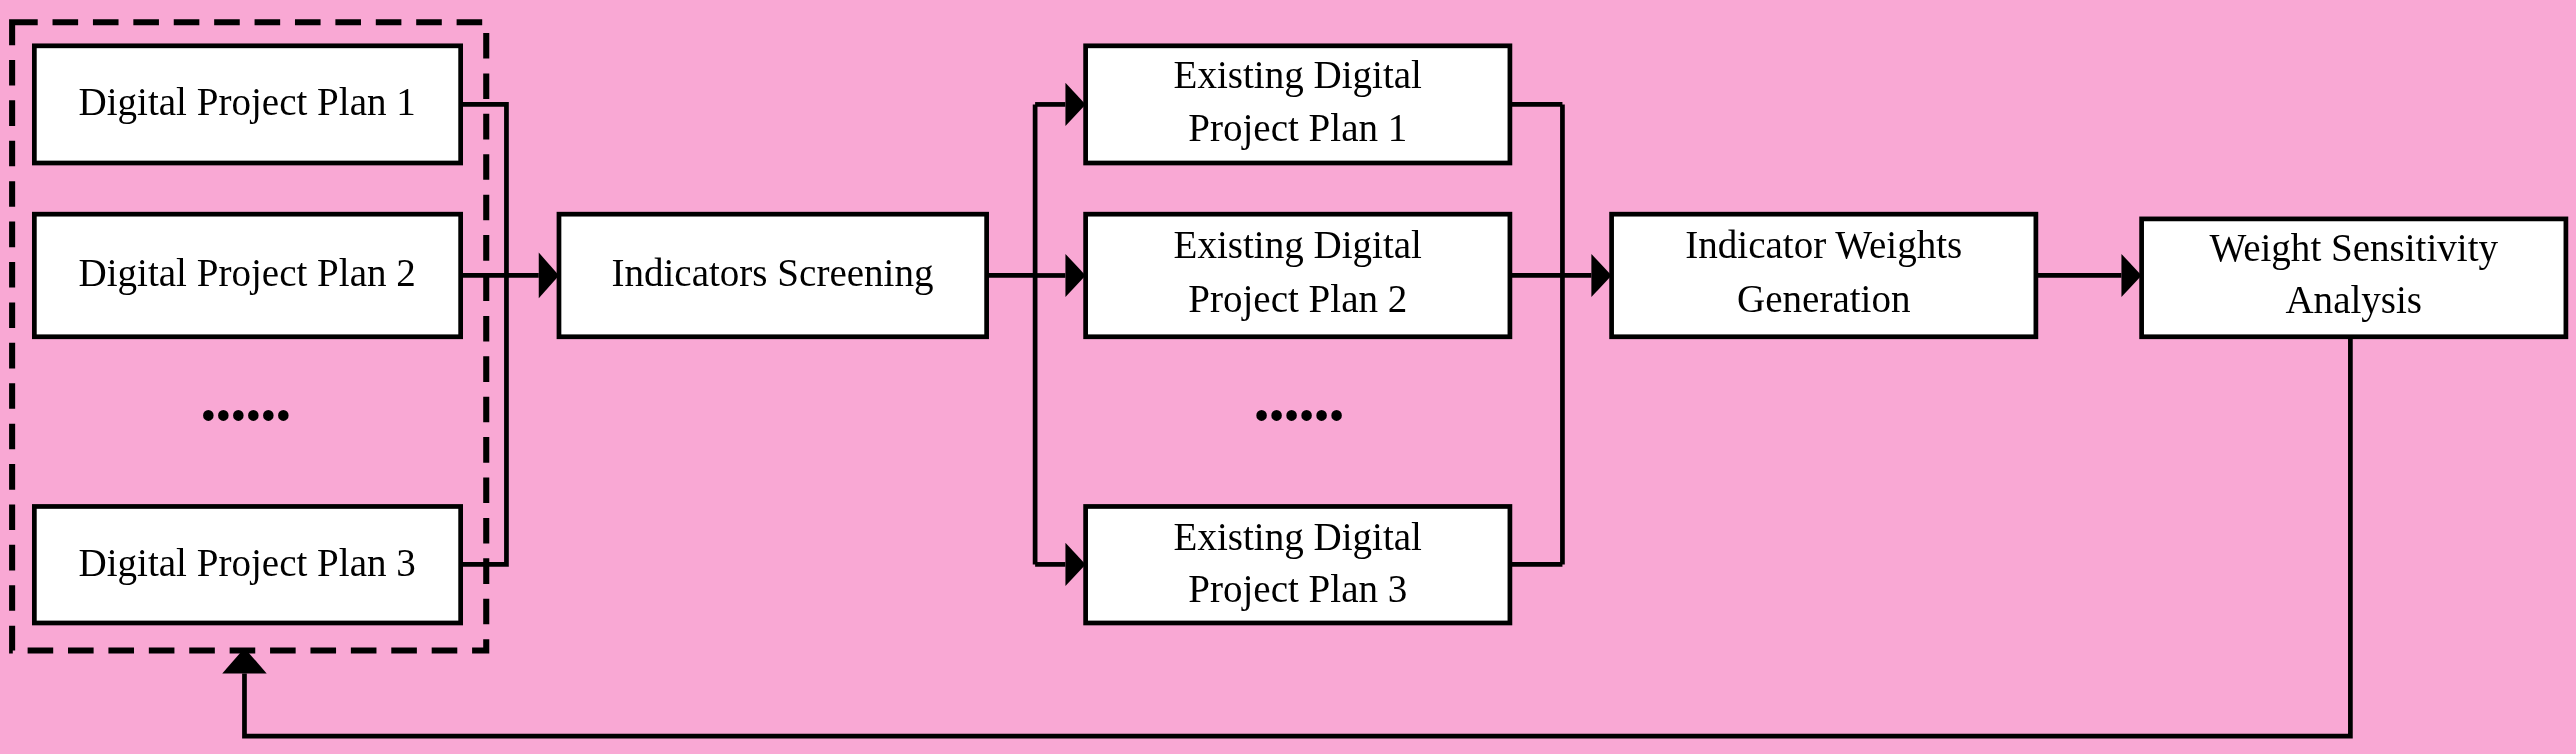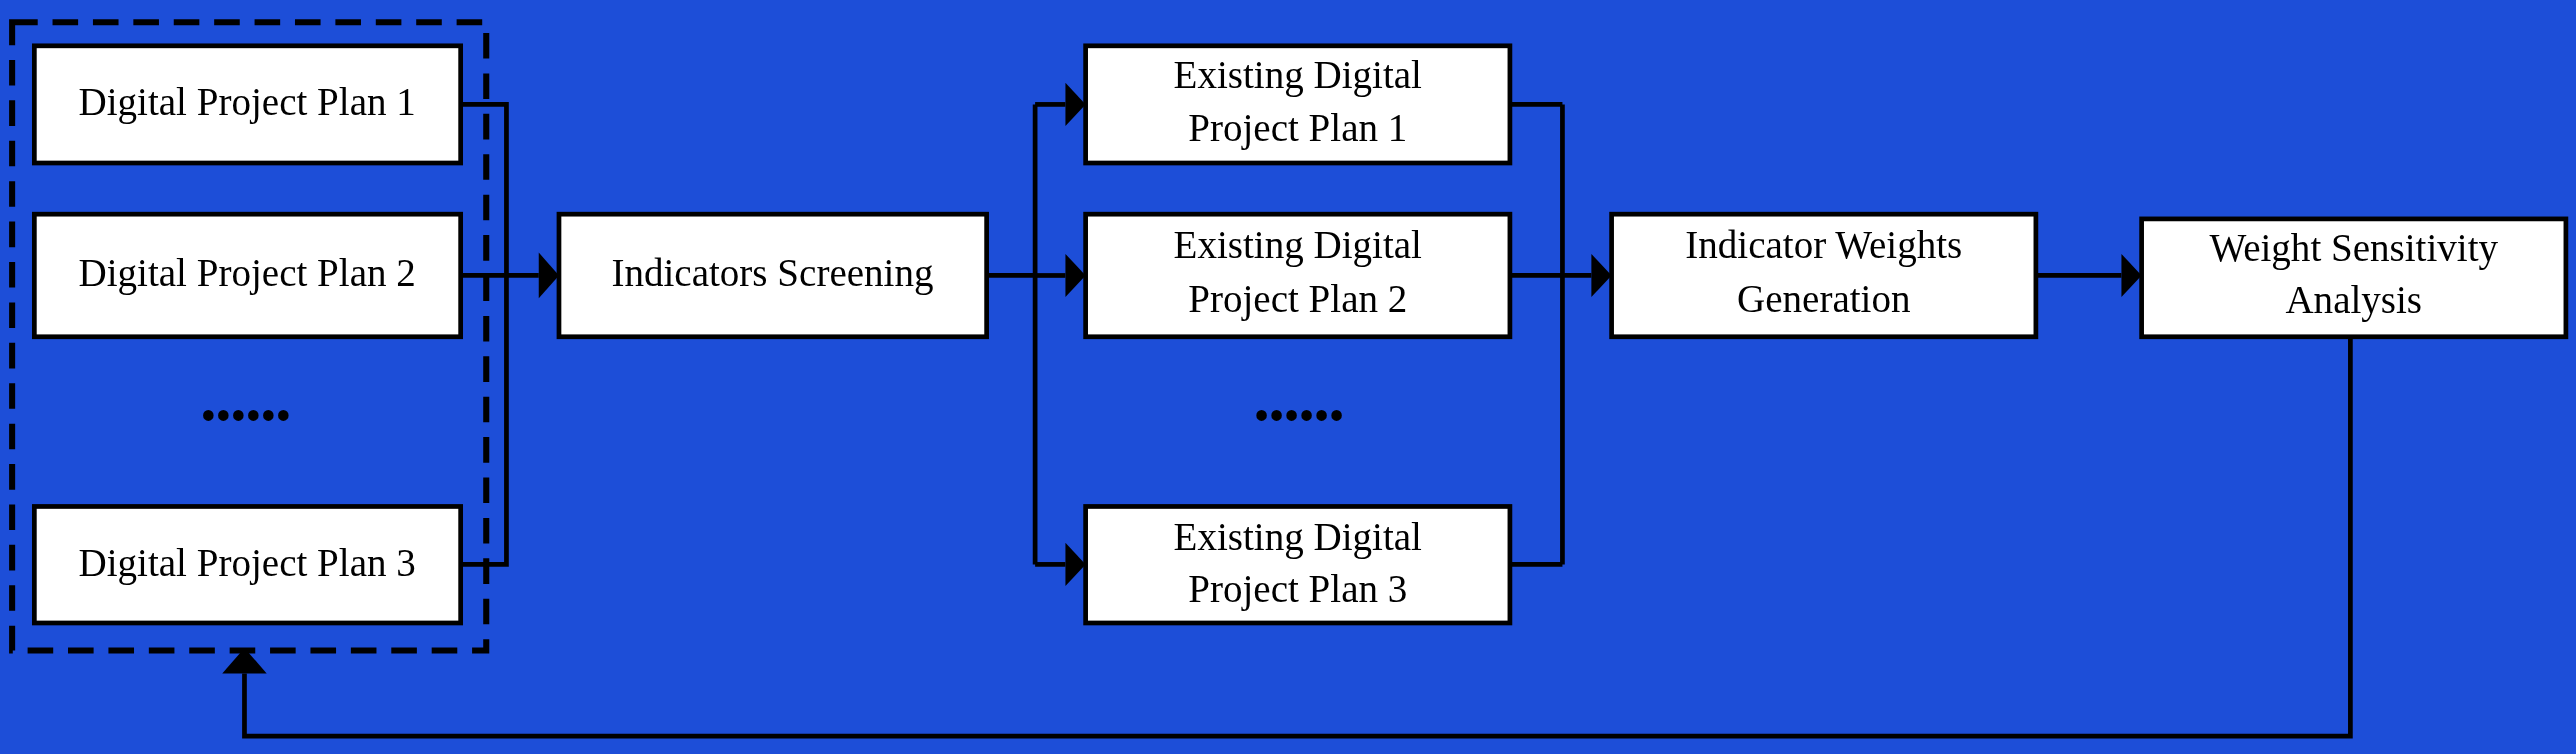--- a/index.html
+++ b/index.html
@@ -11,21 +11,21 @@
   body {
     width: 2576px;
     height: 755px;
     font-family: "Liberation Serif", "DejaVu Serif", serif;
     overflow: hidden;
   }
   #diagram-root {
     position: relative;
     width: 2576px;
     height: 755px;
-    background: #1d4ed8;
+    background: #f9a8d4;
   }
   svg.flow-canvas {
     position: absolute;
     left: 0;
     top: 0;
     width: 2576px;
     height: 755px;
     display: block;
   }
   .node-box {

